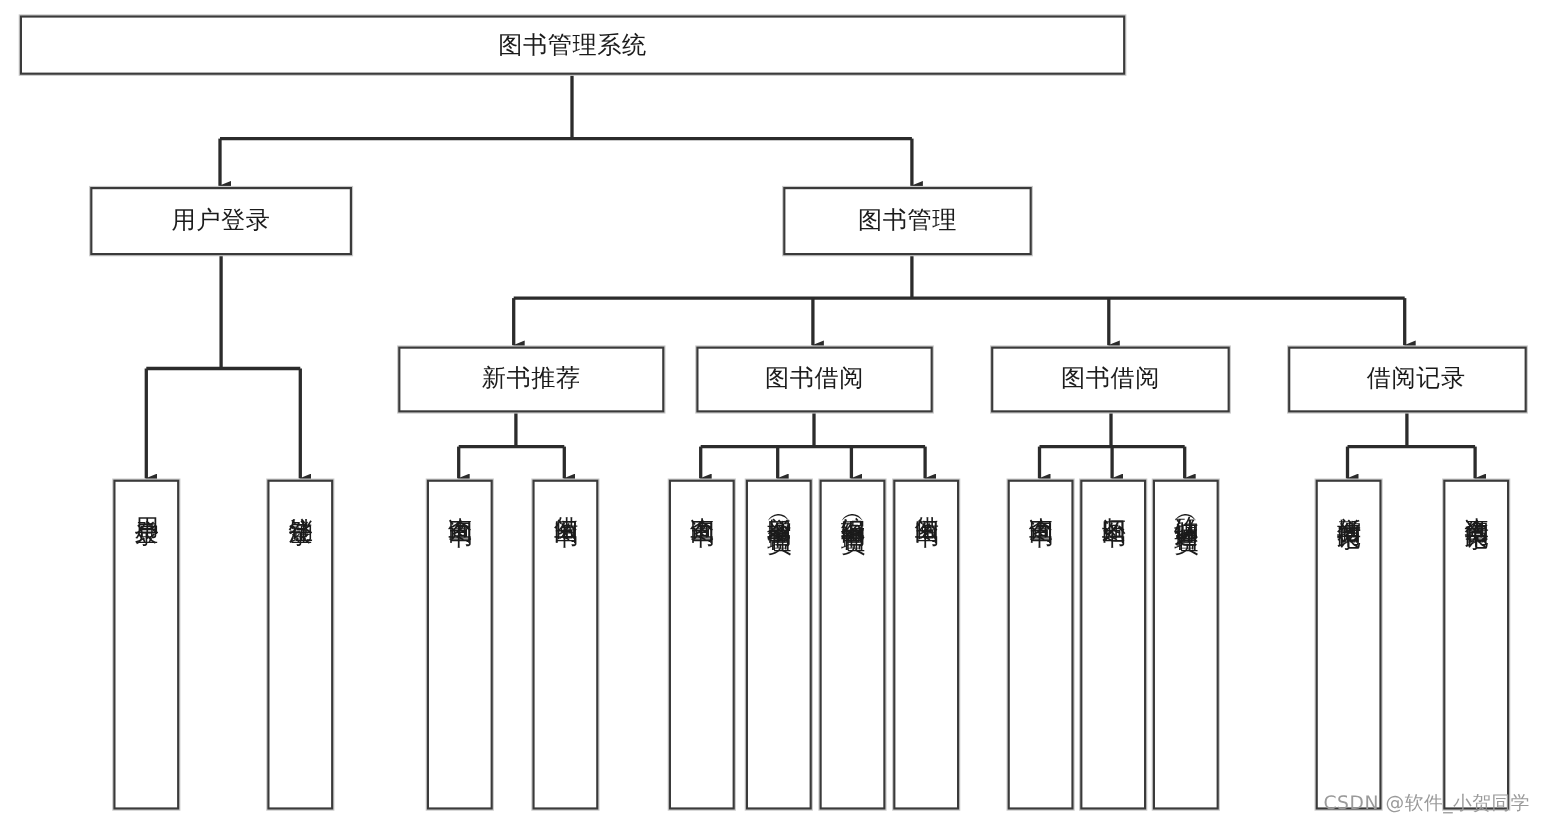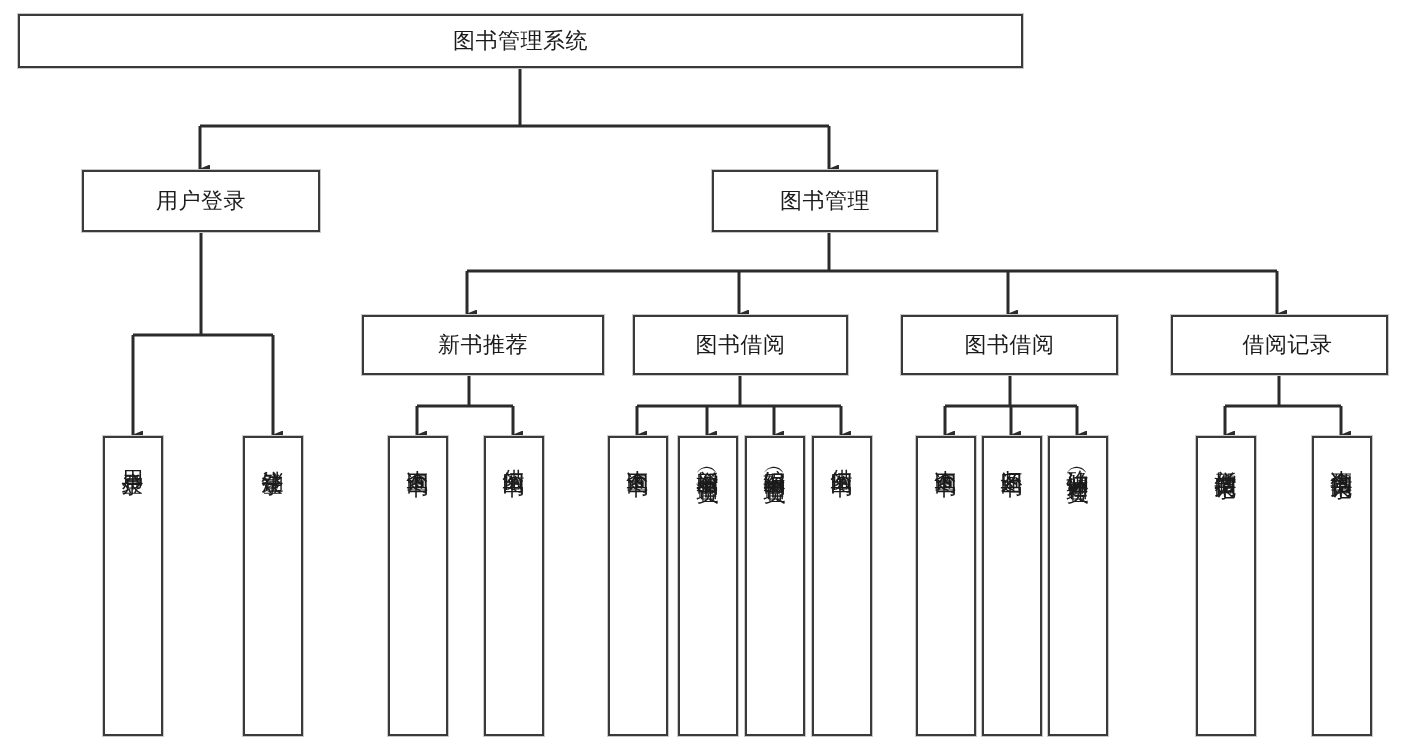--- a/index.html
+++ b/index.html
@@ -175,13 +175,14 @@
         <span class="lbl">确认归还（管理员）</span>
       </div>
       <div class="node vert" style="left: 1196px; top: 436px; width: 60px; height: 300px;">
         <span class="lbl">新增借阅记录</span>
       </div>
       <div class="node vert" style="left: 1312px; top: 436px; width: 60px; height: 300px;">
         <span class="lbl">查询借阅记录</span>
       </div>
     </div>
 
+  <div id="watermark">CSDN @软件_小贺同学</div>
 </div>
 
 </body></html>

